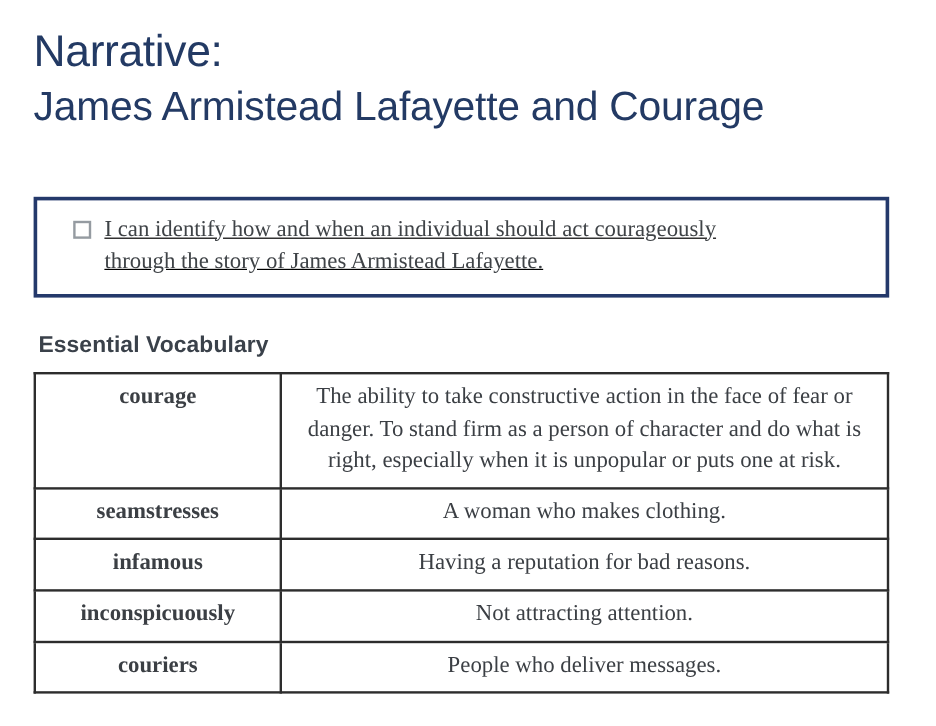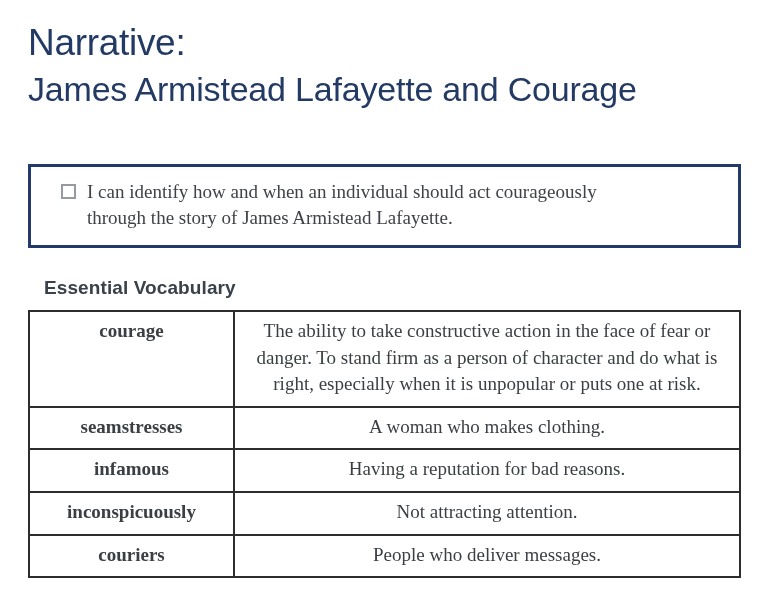--- a/index.html
+++ b/index.html
@@ -34,20 +34,21 @@
     color: #233a64;
     margin: 7px 0 0 0;
     letter-spacing: -0.2px;
   }
   .target-box {
     margin-top: 54px;
     border: 3px solid #24396b;
     padding: 12px 16px 14px 30px;
     display: flex;
     align-items: flex-start;
+    text-decoration: underline;
   }
   .checkbox {
     width: 15px;
     height: 15px;
     border: 2px solid #959ba1;
     background: #ffffff;
     flex: none;
     margin: 5px 11px 0 0;
     cursor: pointer;
   }
@@ -55,21 +56,21 @@
     font-size: 19px;
     line-height: 1.38;
     color: #3f4347;
     white-space: pre-line;
   }
   .vocab-heading {
     font-family: "Liberation Sans", sans-serif;
     font-weight: 700;
     font-size: 19px;
     color: #3a414a;
-    margin: 29px 0 0 16px;
+    margin: 29px 0 0 4px;
     letter-spacing: 0.1px;
   }
   table.vocab {
     border-collapse: collapse;
     width: 100%;
     margin-top: 11px;
     table-layout: fixed;
     text-align: center;
   }
   table.vocab td {

